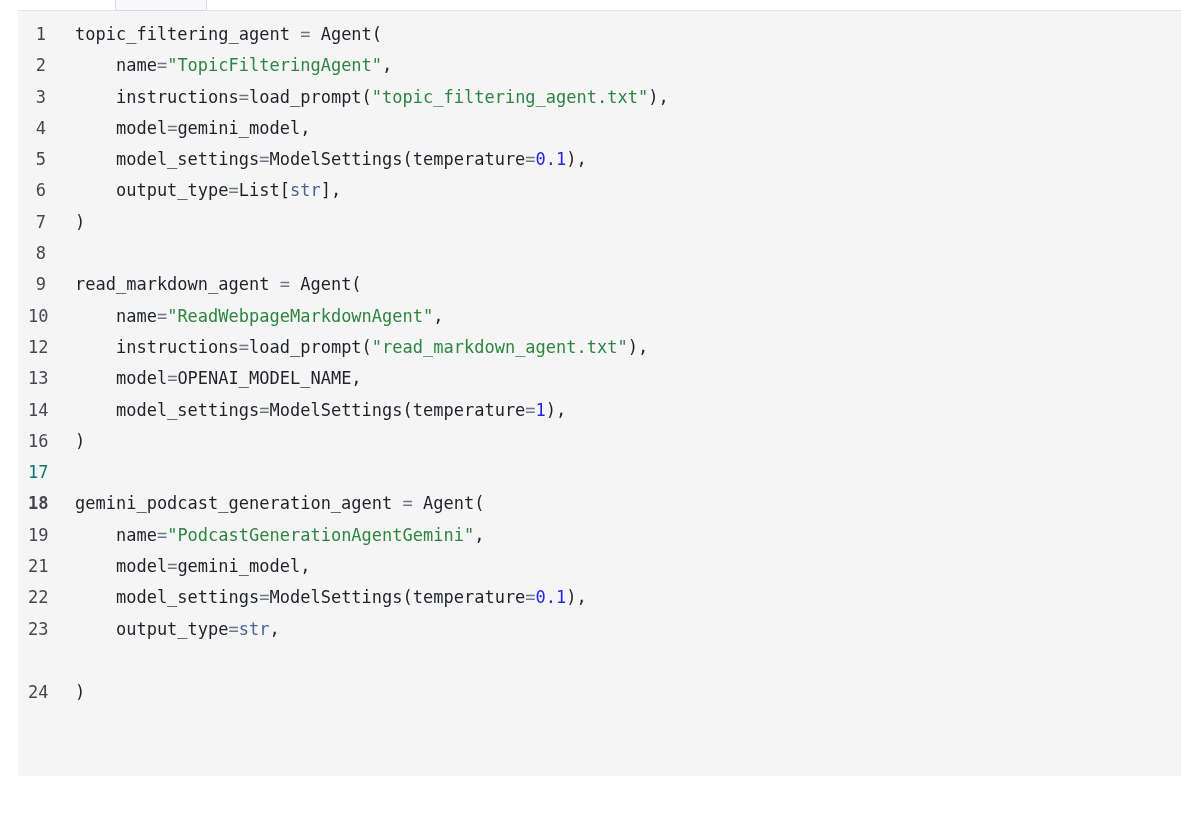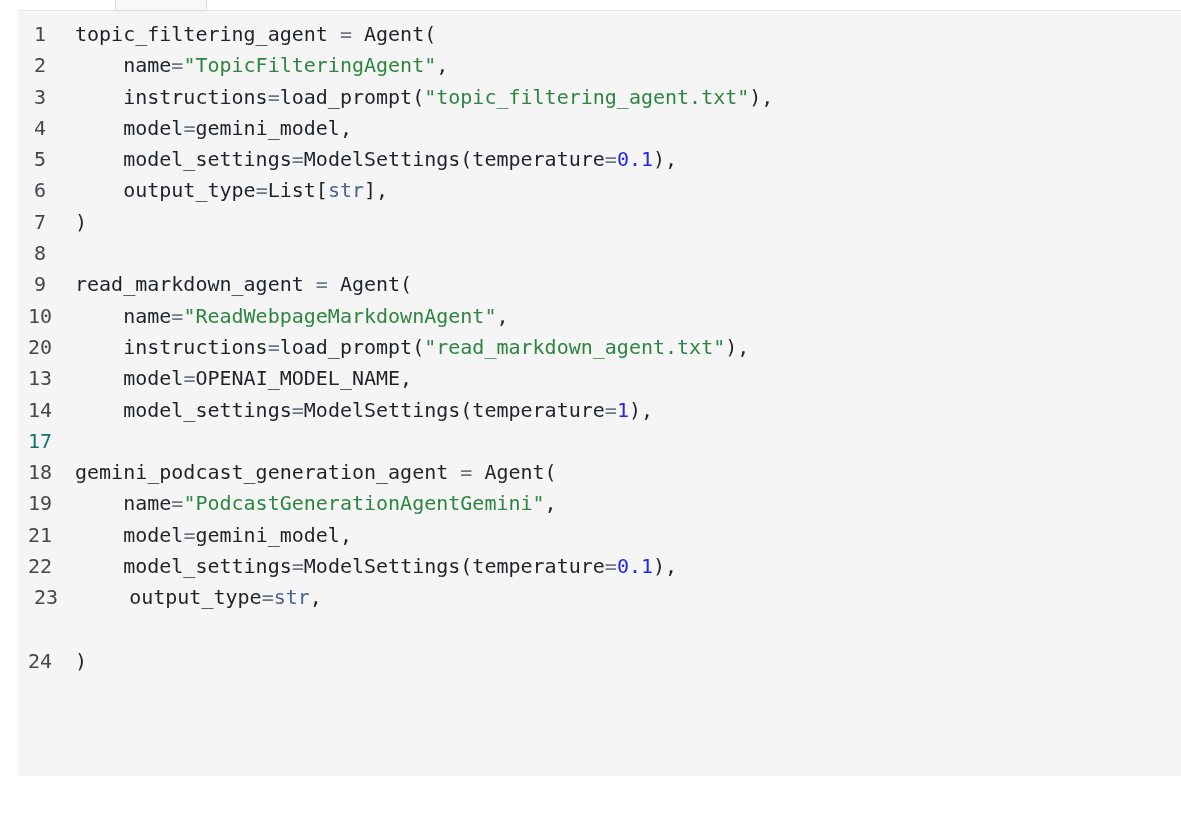--- a/index.html
+++ b/index.html
@@ -31,21 +31,21 @@
     left: 18px;
     top: 10px;
     width: 1163px;
     height: 766px;
     box-sizing: border-box;
     border-top: 1px solid #e5e5ec;
     padding: 8px 0 0 10px;
     overflow: hidden;
   }
   .code-line {
-    font-size: 20px;
+    font-size: 17px;
     line-height: 31.3px;
     white-space: pre;
   }
   .line-number {
     display: inline-block;
     width: 18px;
     margin-right: 29px;
     text-align: right;
     user-select: none;
   }
@@ -64,23 +64,24 @@
     <div class="code-line"><span class="line-number" style="color: rgb(69, 71, 76);">1</span><span class="seg-plain">topic_filtering_agent </span><span class="seg-operator">=</span><span class="seg-plain"> Agent(</span></div>
     <div class="code-line"><span class="line-number" style="color: rgb(69, 71, 76);">2</span><span class="seg-plain">    name</span><span class="seg-operator">=</span><span class="seg-string">"TopicFilteringAgent"</span><span class="seg-plain">,</span></div>
     <div class="code-line"><span class="line-number" style="color: rgb(69, 71, 76);">3</span><span class="seg-plain">    instructions</span><span class="seg-operator">=</span><span class="seg-plain">load_prompt(</span><span class="seg-string">"topic_filtering_agent.txt"</span><span class="seg-plain">),</span></div>
     <div class="code-line"><span class="line-number" style="color: rgb(69, 71, 76);">4</span><span class="seg-plain">    model</span><span class="seg-operator">=</span><span class="seg-plain">gemini_model,</span></div>
     <div class="code-line"><span class="line-number" style="color: rgb(69, 71, 76);">5</span><span class="seg-plain">    model_settings</span><span class="seg-operator">=</span><span class="seg-plain">ModelSettings(temperature</span><span class="seg-operator">=</span><span class="seg-number">0.1</span><span class="seg-plain">),</span></div>
     <div class="code-line"><span class="line-number" style="color: rgb(69, 71, 76);">6</span><span class="seg-plain">    output_type</span><span class="seg-operator">=</span><span class="seg-plain">List[</span><span class="seg-builtin">str</span><span class="seg-plain">],</span></div>
     <div class="code-line"><span class="line-number" style="color: rgb(69, 71, 76);">7</span><span class="seg-plain">)</span></div>
     <div class="code-line"><span class="line-number" style="color: rgb(69, 71, 76);">8</span></div>
     <div class="code-line"><span class="line-number" style="color: rgb(69, 71, 76);">9</span><span class="seg-plain">read_markdown_agent </span><span class="seg-operator">=</span><span class="seg-plain"> Agent(</span></div>
     <div class="code-line"><span class="line-number" style="color: rgb(69, 71, 76);">10</span><span class="seg-plain">    name</span><span class="seg-operator">=</span><span class="seg-string">"ReadWebpageMarkdownAgent"</span><span class="seg-plain">,</span></div>
-    <div class="code-line"><span class="line-number" style="color: rgb(69, 71, 76);">20</span><span class="seg-plain">    instructions</span><span class="seg-operator">=</span><span class="seg-plain">load_prompt(</span><span class="seg-string">"read_markdown_agent.txt"</span><span class="seg-plain">),</span></div>
+    <div class="code-line"><span class="line-number" style="color: rgb(69, 71, 76);">12</span><span class="seg-plain">    instructions</span><span class="seg-operator">=</span><span class="seg-plain">load_prompt(</span><span class="seg-string">"read_markdown_agent.txt"</span><span class="seg-plain">),</span></div>
     <div class="code-line"><span class="line-number" style="color: rgb(69, 71, 76);">13</span><span class="seg-plain">    model</span><span class="seg-operator">=</span><span class="seg-plain">OPENAI_MODEL_NAME,</span></div>
     <div class="code-line"><span class="line-number" style="color: rgb(69, 71, 76);">14</span><span class="seg-plain">    model_settings</span><span class="seg-operator">=</span><span class="seg-plain">ModelSettings(temperature</span><span class="seg-operator">=</span><span class="seg-number">1</span><span class="seg-plain">),</span></div>
+    <div class="code-line"><span class="line-number" style="color: rgb(69, 71, 76);">16</span><span class="seg-plain">)</span></div>
     <div class="code-line"><span class="line-number" style="color: #0f766e;">17</span></div>
-    <div class="code-line"><span class="line-number" style="color: rgb(69, 71, 76);">18</span><span class="seg-plain">gemini_podcast_generation_agent </span><span class="seg-operator">=</span><span class="seg-plain"> Agent(</span></div>
+    <div class="code-line"><span class="line-number" style="color: rgb(69, 71, 76); font-weight: bold;">18</span><span class="seg-plain">gemini_podcast_generation_agent </span><span class="seg-operator">=</span><span class="seg-plain"> Agent(</span></div>
     <div class="code-line"><span class="line-number" style="color: rgb(69, 71, 76);">19</span><span class="seg-plain">    name</span><span class="seg-operator">=</span><span class="seg-string">"PodcastGenerationAgentGemini"</span><span class="seg-plain">,</span></div>
     <div class="code-line"><span class="line-number" style="color: rgb(69, 71, 76);">21</span><span class="seg-plain">    model</span><span class="seg-operator">=</span><span class="seg-plain">gemini_model,</span></div>
     <div class="code-line"><span class="line-number" style="color: rgb(69, 71, 76);">22</span><span class="seg-plain">    model_settings</span><span class="seg-operator">=</span><span class="seg-plain">ModelSettings(temperature</span><span class="seg-operator">=</span><span class="seg-number">0.1</span><span class="seg-plain">),</span></div>
-    <div class="code-line"><span class="line-number" style="color: rgb(69, 71, 76); margin-left: 6px;">23</span><span class="seg-plain">    output_type</span><span class="seg-operator">=</span><span class="seg-builtin">str</span><span class="seg-plain">,</span></div>
+    <div class="code-line"><span class="line-number" style="color: rgb(69, 71, 76);">23</span><span class="seg-plain">    output_type</span><span class="seg-operator">=</span><span class="seg-builtin">str</span><span class="seg-plain">,</span></div>
     <div class="code-line"><span class="line-number" style="color: rgb(69, 71, 76); margin-top: 32px;">24</span><span class="seg-plain">)</span></div>
   </div>
 
 </body></html>

